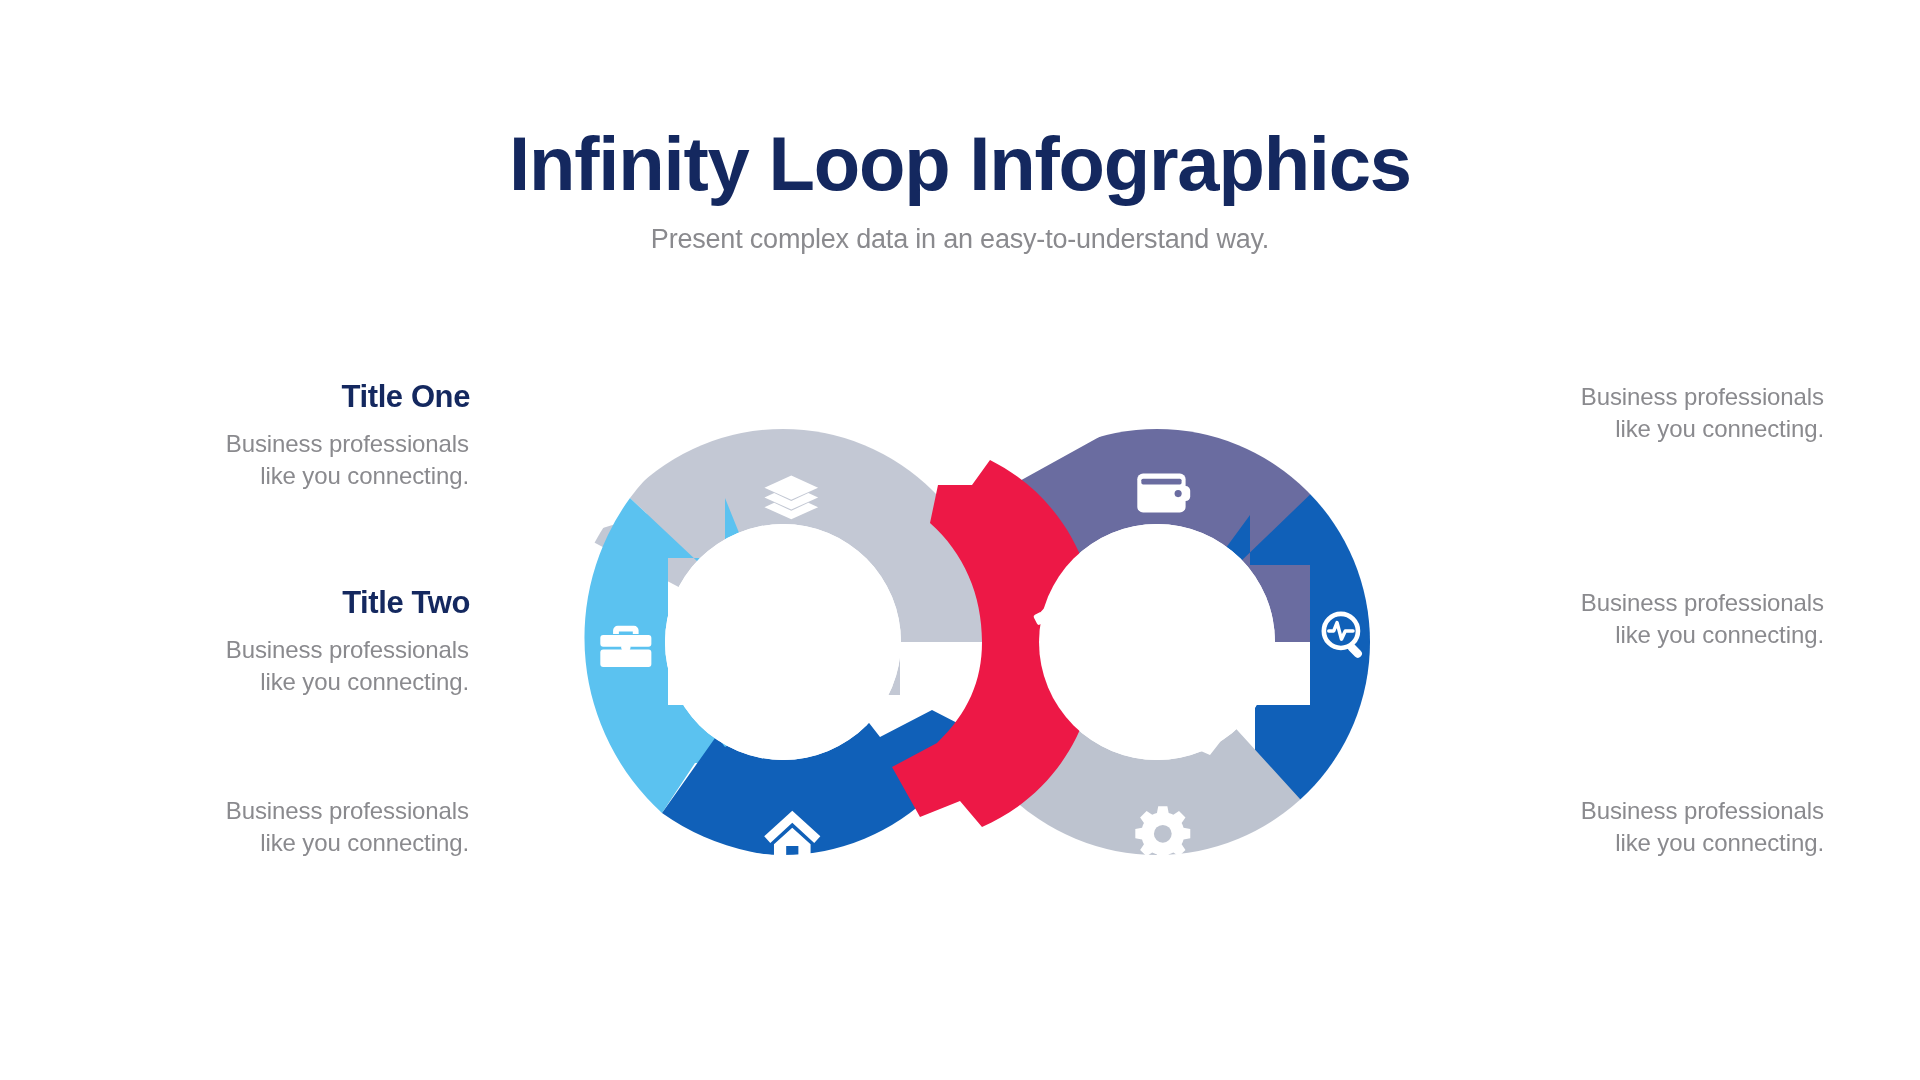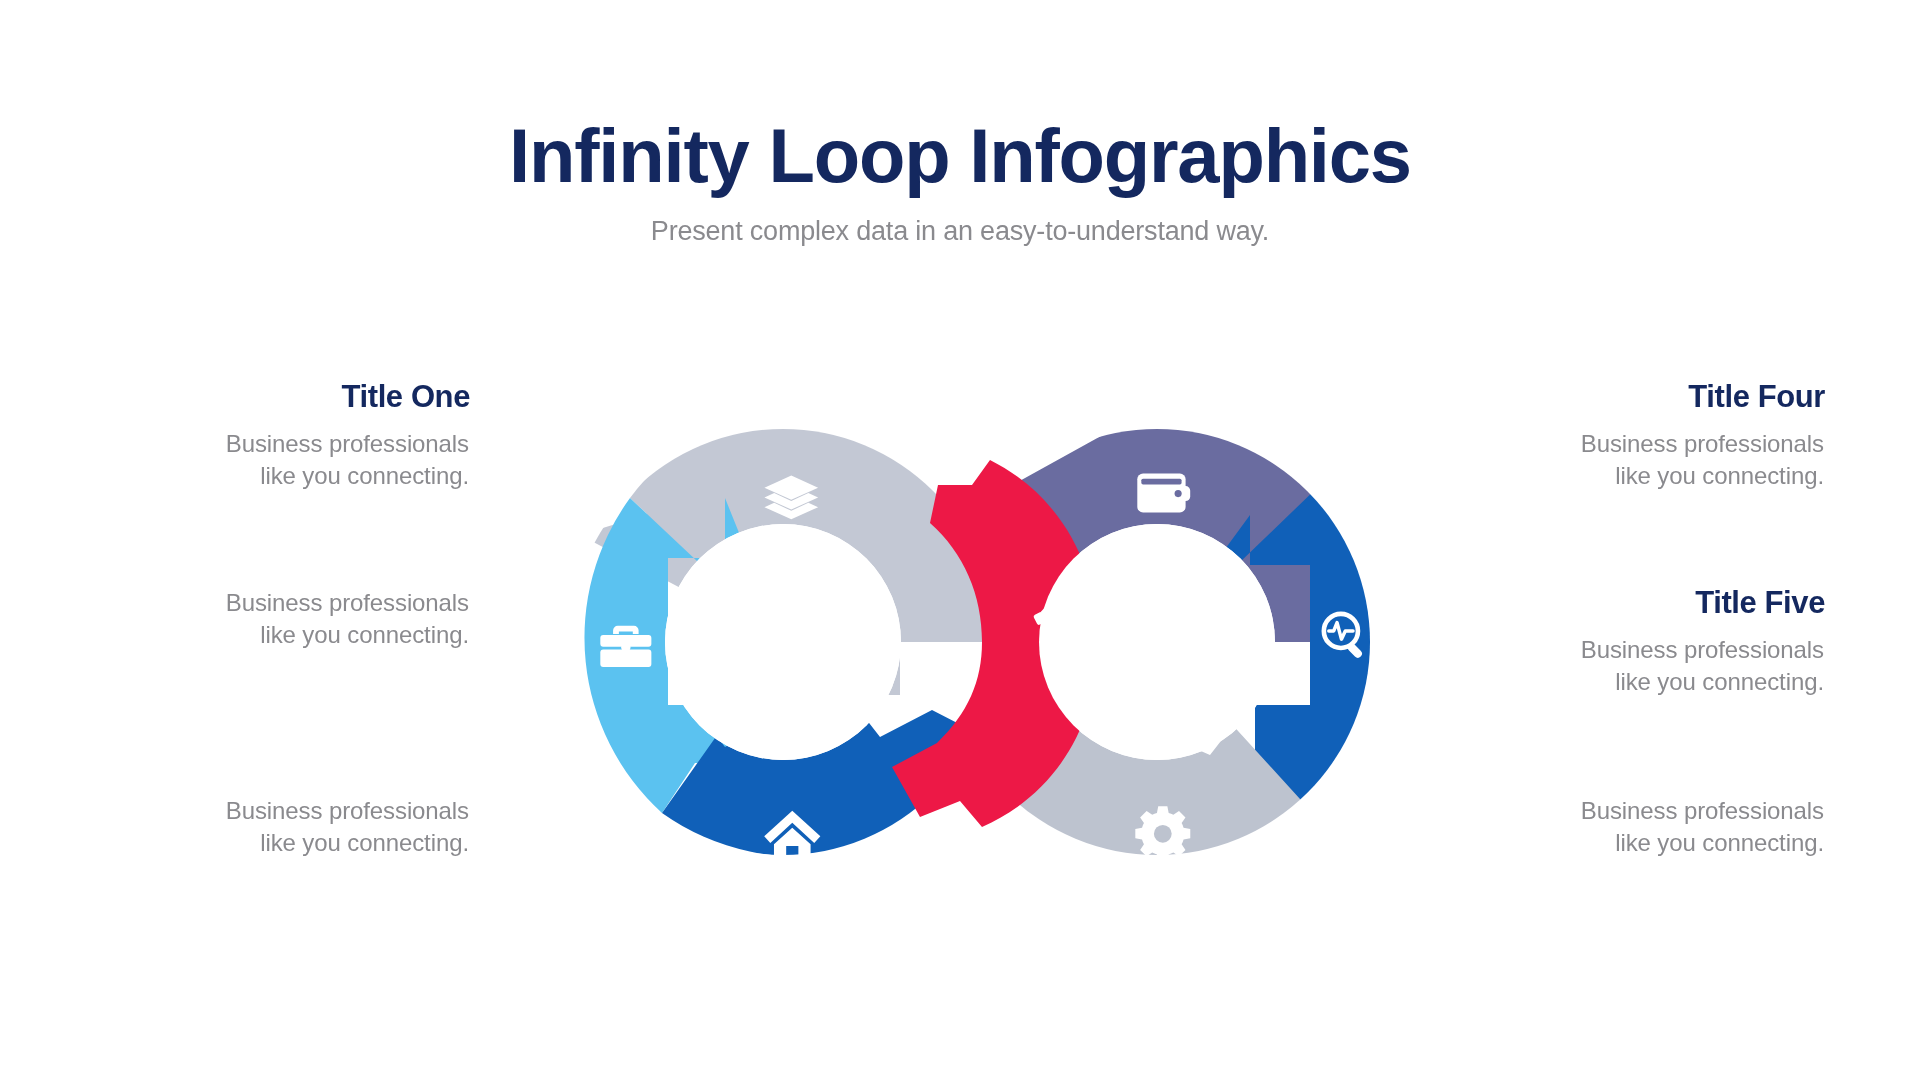--- a/index.html
+++ b/index.html
@@ -30,21 +30,21 @@
     top: 118px;
     width: 1920px;
     text-align: center;
   }
   .page-title {
     font-size: 76px;
     font-weight: bold;
     color: #14285F;
     letter-spacing: -1.2px;
     line-height: 1.0;
-    margin: 0;
+    margin: 8px;
   }
   .page-subtitle {
     margin: 22px 0 0 0;
     font-size: 27px;
     color: #8A8A8E;
     font-weight: 400;
     letter-spacing: -0.2px;
   }
 
   
@@ -107,47 +107,46 @@
 
     <div class="entry entry-1">
       <div class="entry-title">Title One</div>
       <div class="entry-desc">
         <span>Business professionals</span><br>
         <span>like you connecting.</span>
       </div>
     </div>
 
     <div class="entry entry-2">
+      <div class="entry-title">Title Two</div>
       <div class="entry-desc">
         <span>Business professionals</span><br>
         <span>like you connecting.</span>
       </div>
     </div>
 
     <div class="entry entry-3">
       <div class="entry-desc">
         <span>Business professionals</span><br>
         <span>like you connecting.</span>
       </div>
     </div>
 
   </div>
 
   <div class="col col-right">
 
     <div class="entry entry-1">
-      <div class="entry-title">Title Four</div>
       <div class="entry-desc">
         <span>Business professionals</span><br>
         <span>like you connecting.</span>
       </div>
     </div>
 
     <div class="entry entry-2">
-      <div class="entry-title">Title Five</div>
       <div class="entry-desc">
         <span>Business professionals</span><br>
         <span>like you connecting.</span>
       </div>
     </div>
 
     <div class="entry entry-3">
       <div class="entry-desc">
         <span>Business professionals</span><br>
         <span>like you connecting.</span>

